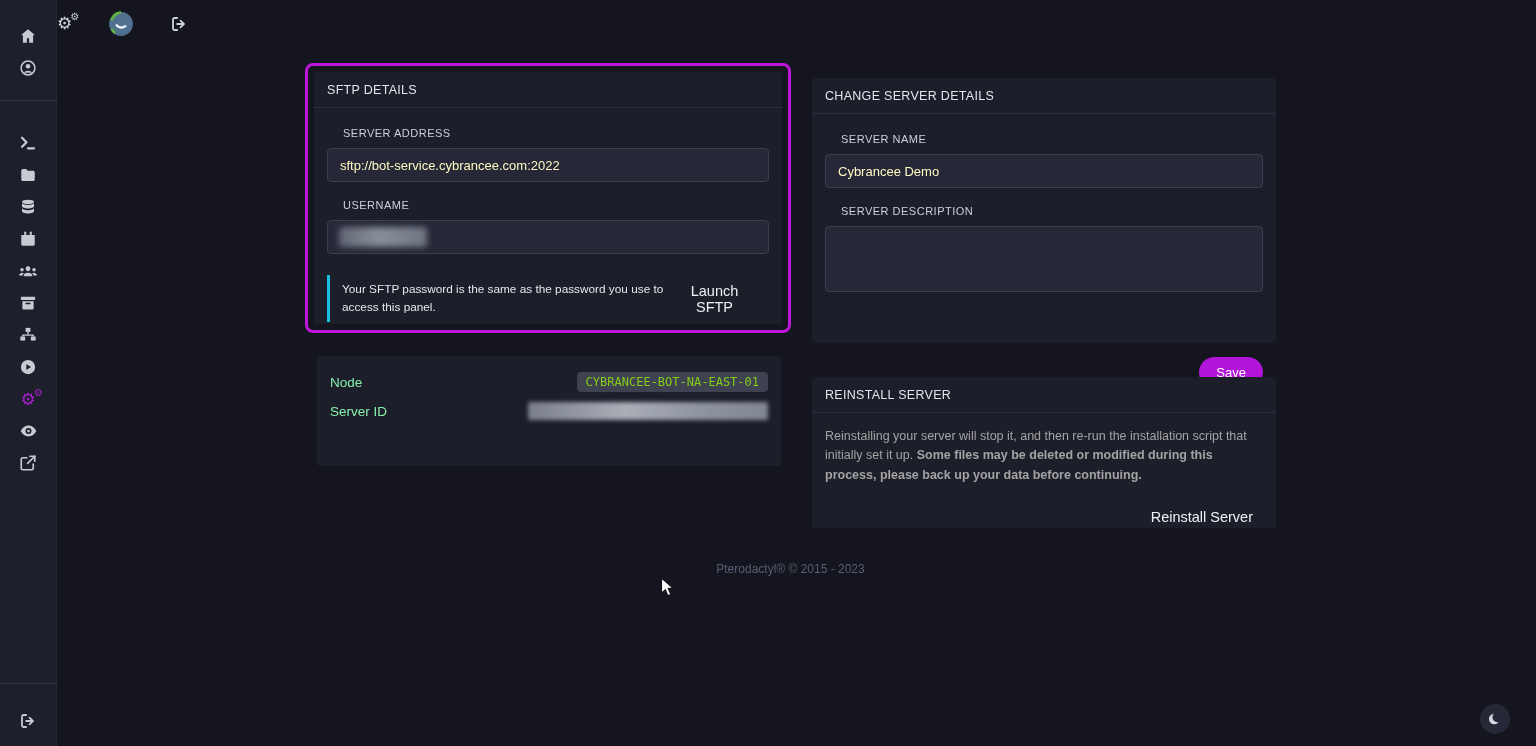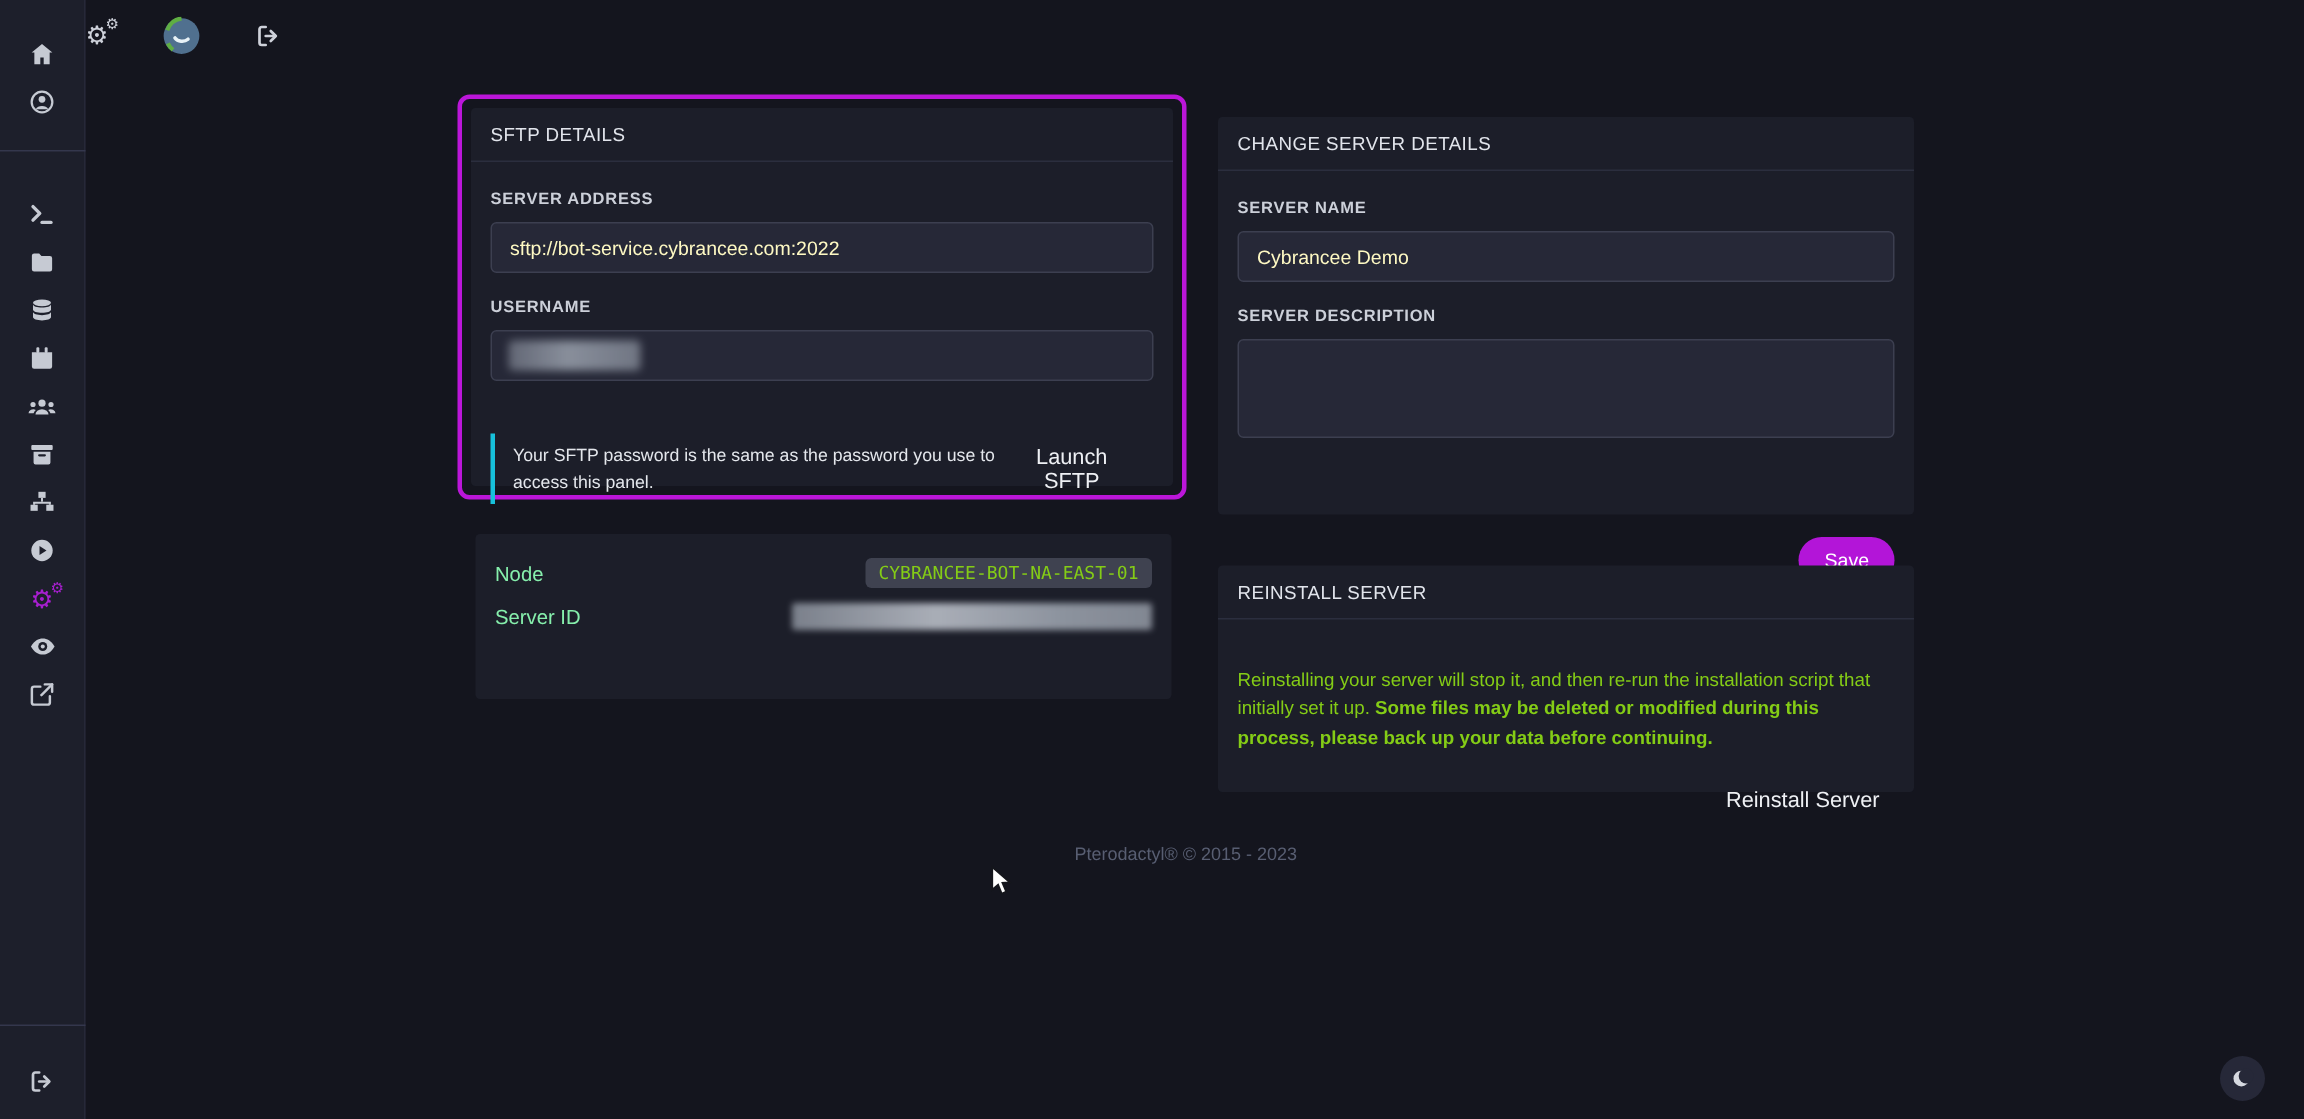--- a/index.html
+++ b/index.html
@@ -41,53 +41,53 @@
   .search-wrap{display:flex;align-items:center;gap:9px;margin-left:21px;flex:1;color:#b9bec9;}
   .search-input{background:transparent;border:none;outline:none;color:#cfd3dc;font-size:14.5px;font-family:"Liberation Sans",sans-serif;width:400px;}
   .search-input::placeholder{color:#aab0bc;opacity:1;}
   .topbar-right{display:flex;align-items:center;gap:36px;margin-right:17px;color:#ced1da;}
   .avatar{width:26px;height:26px;border-radius:50%;overflow:hidden;cursor:pointer;}
 
   
   .card{position:absolute;background:var(--card-bg);border-radius:3px;}
   .card-header{padding:11px 13px 10px;border-bottom:1px solid var(--divider);font-size:12.5px;font-weight:500;color:#e2e5ec;letter-spacing:.3px;}
   .card-body{padding:12px 13px;}
-  .field-label{font-size:11px;font-weight:700;color:#ccd0d9;letter-spacing:.5px;margin:7px 0 9px;}
+  .field-label{font-size:11px;font-weight:400;color:#ccd0d9;letter-spacing:.5px;margin:7px 16px 9px;}
   .text-input,.text-area{width:100%;background:var(--input-bg);border:1px solid var(--input-border);border-radius:4px;color:#fef9c3;font-size:13px;font-family:"Liberation Sans",sans-serif;padding:0 12px;outline:none;}
   .text-input{height:34px;}
   .text-area{height:66px;padding:8px 12px;resize:none;}
 
   .hl-wrap{position:absolute;left:305px;top:63px;width:486px;height:270px;border:3px solid #bb16d9;border-radius:8px;padding:6px;}
   .hl-wrap .card{position:relative;left:0;top:0;width:100%;height:100%;}
 
   .card.debug{left:317px;top:356px;width:464px;height:110px;}
   .card.details{left:812px;top:78px;width:464px;height:265px;}
   .card.reinstall{left:812px;top:377px;width:464px;height:151px;}
 
   .mt-field{margin-top:17px;}
   .input-holder{position:relative;}
   .blur-blob{position:absolute;left:12px;top:7px;width:88px;height:20px;border-radius:3px;
     background:linear-gradient(90deg,#6d7280,#9aa1ad 45%,#7d8390);filter:blur(3px);opacity:.85;pointer-events:none;}
 
-  .note-row{display:flex;align-items:center;margin-top:35px;}
+  .note-row{display:flex;align-items:center;margin-top:21px;}
   .note-box{border-left:3px solid var(--cyan);padding:6px 0 6px 12px;max-width:345px;}
   .note-text{font-size:11.8px;line-height:1.5;color:#e4e7ec;}
   .ghost-btn{margin-left:auto;margin-right:12px;background:none;border:none;color:#eef0f4;font-size:14.5px;font-family:"Liberation Sans",sans-serif;cursor:pointer;}
 
   .debug-row{display:flex;align-items:center;margin-top:9px;min-height:26px;}
   .debug-row + .debug-row{margin-top:3px;}
   .debug-label{font-size:13.5px;color:#86efac;}
   .code-badge{margin-left:auto;background:#3f4250;border-radius:4px;padding:3px 9px;font-family:"DejaVu Sans Mono",monospace;font-size:12px;color:#84cc16;}
   .blur-bar{margin-left:auto;width:240px;height:18px;border-radius:2px;
     background:linear-gradient(90deg,#858b96,#b9bec7 40%,#99a0ab 75%,#8d939e);filter:blur(2px);opacity:.9;}
 
   .save-row{display:flex;justify-content:flex-end;margin-top:21px;}
   .save-btn{background:var(--accent);color:#fff;border:none;border-radius:16px;padding:8px 17px;font-size:13px;font-family:"Liberation Sans",sans-serif;cursor:pointer;margin-top:40px;}
 
-  .reinstall-text{font-size:12.5px;line-height:1.55;color:#84cc16;margin-top:19px;}
+  .reinstall-text{font-size:12.5px;line-height:1.55;color:#a3a3a3;margin-top:2px;}
   .reinstall-text b{font-weight:700;}
   .reinstall-row{display:flex;justify-content:flex-end;margin-top:24px;}
 
   .footer{position:absolute;left:57px;right:12px;top:562px;text-align:center;font-size:12px;color:#585e72;}
 
   .moon-btn{position:absolute;left:1480px;top:704px;width:30px;height:30px;border-radius:50%;background:#262838;border:none;cursor:pointer;display:flex;align-items:center;justify-content:center;}
 
   .cursor{position:absolute;left:660px;top:577px;pointer-events:none;}
 </style>
 </head>

